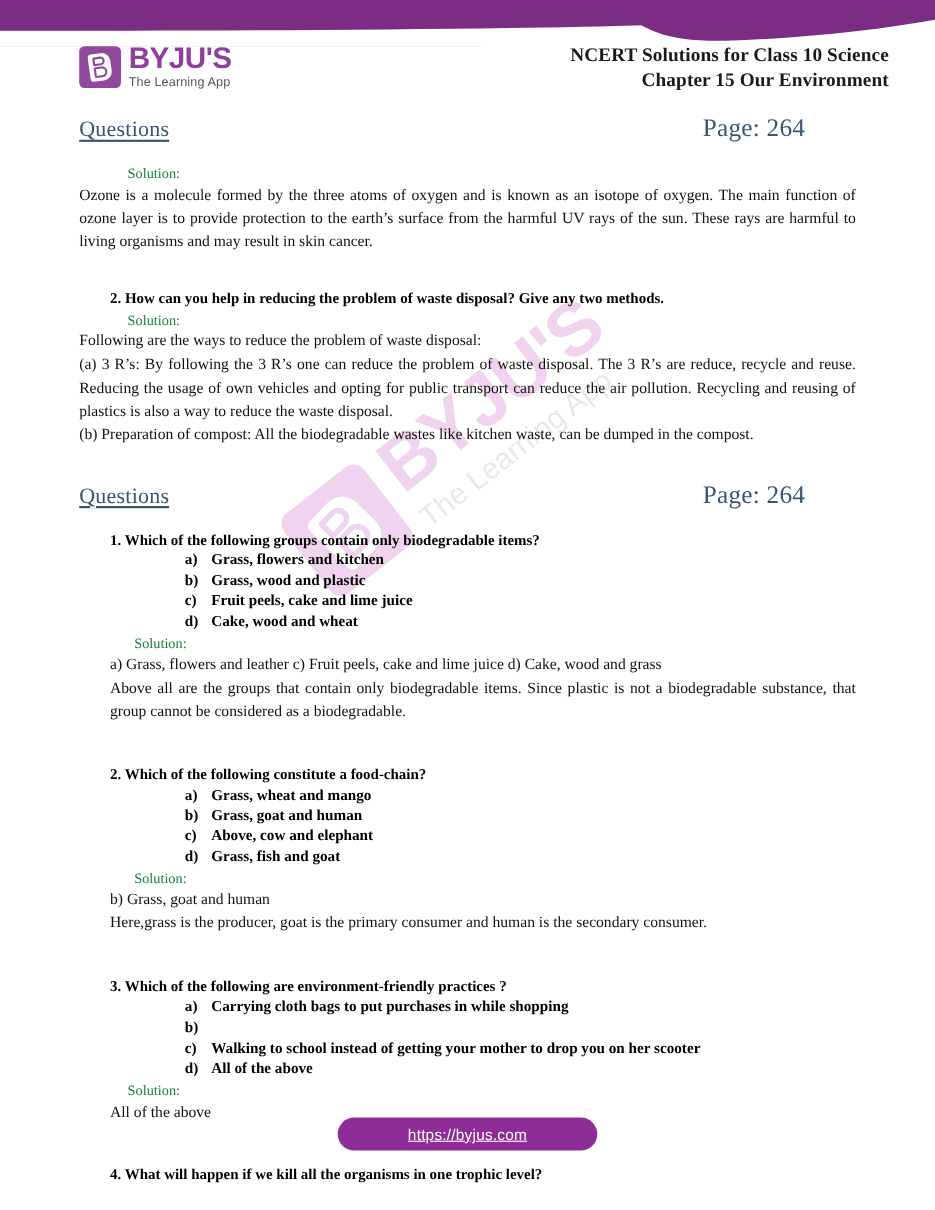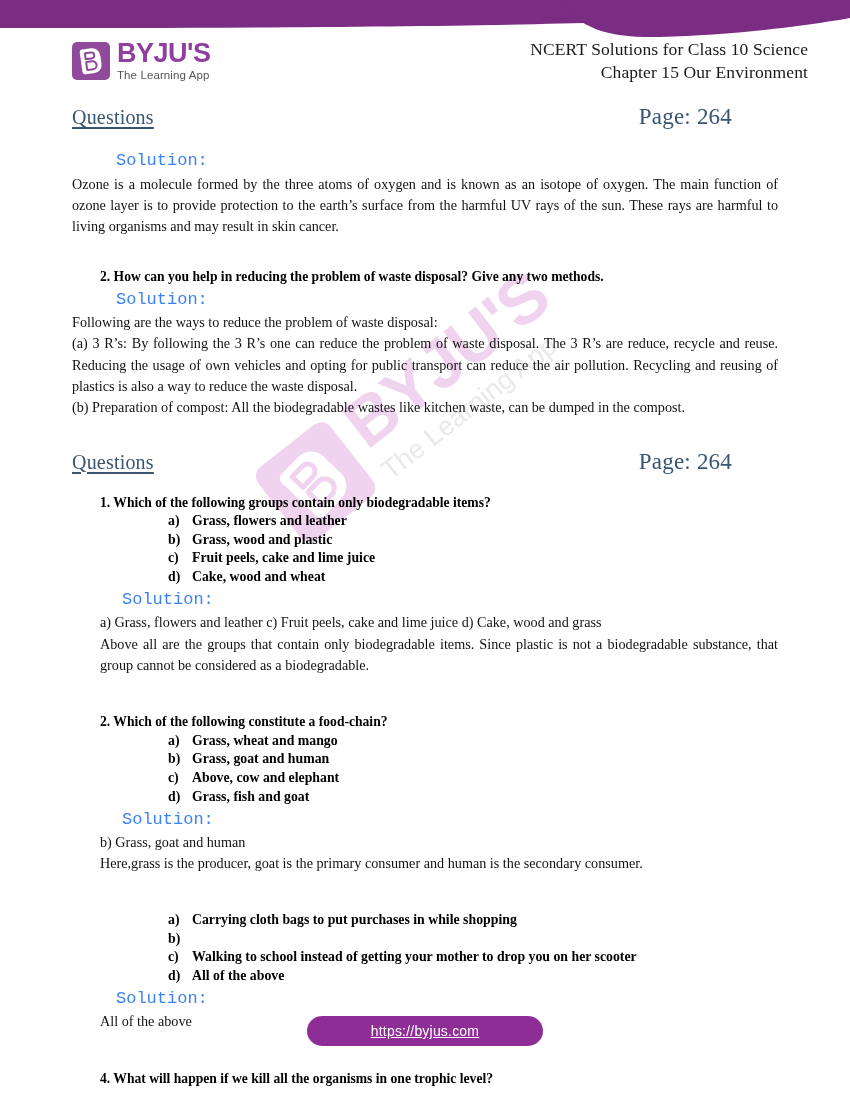--- a/index.html
+++ b/index.html
@@ -98,21 +98,21 @@
     margin-top: 2px;
     letter-spacing: 0.1px;
   }
 
   .doc-title {
     position: absolute;
     right: 42px;
     top: 4px;
     text-align: right;
     font-family: "Liberation Serif", serif;
-    font-weight: normal;
+    font-weight: bold;
     font-size: 17.5px;
     line-height: 1.32;
     color: #1a1a1a;
     letter-spacing: 0.1px;
   }
 
   
   .watermark {
     position: absolute;
     left: 235px;
@@ -222,23 +222,23 @@
 
   .qtext {
     font-family: "Liberation Serif", serif;
     font-weight: bold;
     font-size: 13.6px;
     line-height: 1.42;
     color: #000;
     padding-left: 28px;
   }
   .sol-label {
-    font-family: Liberation Mono, monospace;
-    font-size: 17px;
-    color: #3b82f6;
+    font-family: Liberation Serif, serif;
+    font-size: 13px;
+    color: #15803d;
     line-height: 1.5;
   }
   .sol-label.ind1 { padding-left: 44px; }
   .sol-label.ind2 { padding-left: 50px; }
 
   .para {
     font-family: "Liberation Serif", serif;
     font-size: 14.2px;
     line-height: 1.50;
     color: #111;
@@ -352,21 +352,21 @@
   <div class="section-head second">
     <span class="qheading">Questions</span>
     <span class="pagenum">Page: 264</span>
   </div>
 
   <div class="qblock">
     <div class="qtext">1. Which of the following groups contain only biodegradable items?</div>
     <ul class="opts">
       <li>
           <span class="olab">a)</span>
-          <span>Grass, flowers and leather</span>
+          <span>Grass, flowers and kitchen</span>
         </li>
       <li>
           <span class="olab">b)</span>
           <span>Grass, wood and plastic</span>
         </li>
       <li>
           <span class="olab">c)</span>
           <span>Fruit peels, cake and lime juice</span>
         </li>
       <li>
@@ -402,20 +402,21 @@
         </li>
     </ul>
     <div class="sol-label ind2">Solution:</div>
     <div class="para ind1">b)   Grass, goat and human</div>
     <div class="para ind1">Here,grass is the producer, goat is the primary consumer and human is the secondary consumer.</div>
   </div>
 
   <div class="gap-lg"></div>
 
   <div class="qblock">
+    <div class="qtext">3. Which of the following are environment-friendly practices ?</div>
     <ul class="opts">
       <li>
           <span class="olab">a)</span>
           <span>Carrying cloth bags to put purchases in while shopping</span>
         </li>
       <li>
           <span class="olab">b)</span>
         </li>
       <li>
           <span class="olab">c)</span>

